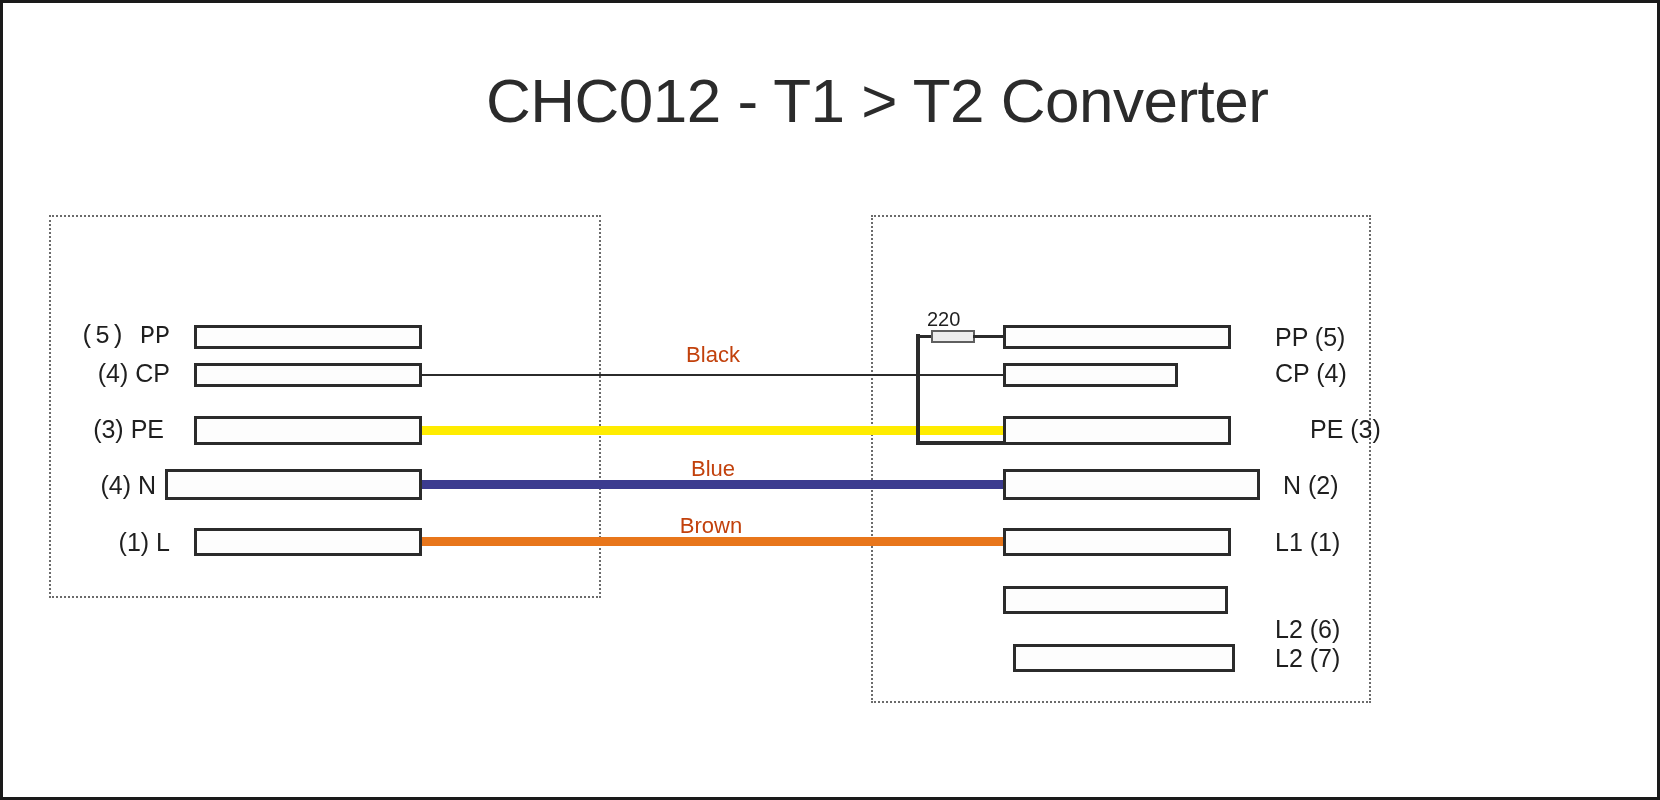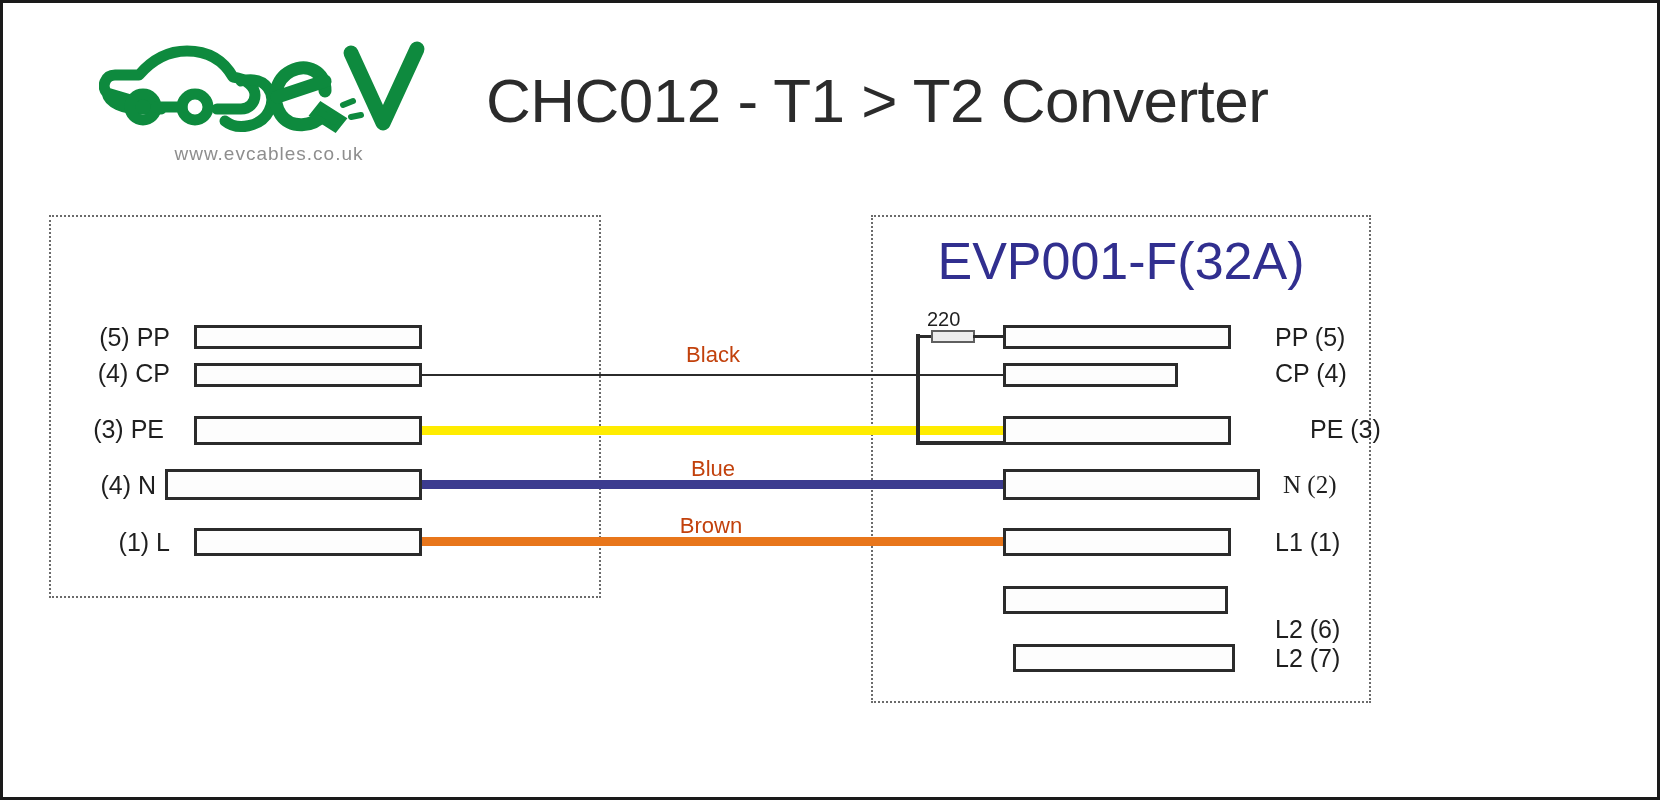--- a/index.html
+++ b/index.html
@@ -113,85 +113,51 @@
     font-size:20px;color:#1f1f1f;
     font-family:"Liberation Sans", sans-serif;
     white-space:nowrap;
   }
 </style>
 </head>
 <body>
 
 <div id="canvas">
 
-  <div id="logo">
-    <svg width="340" height="120" viewBox="0 0 340 120" xmlns="http://www.w3.org/2000/svg">
-      <g fill="none" stroke="#0e8a3e" stroke-width="11" stroke-linecap="round" stroke-linejoin="round">
-
-        <path d="M8 62 C2 56 6 44 16 44 L40 44 C52 30 68 20 88 20 C112 20 126 32 134 46
-                 C148 48 156 56 156 64 C156 72 150 78 142 78 L118 78
-                 M62 78 L42 78 C24 78 10 72 8 62 Z"></path>
-
-        <circle cx="44" cy="76" r="13"></circle>
-        <circle cx="96" cy="76" r="13"></circle>
-        <path d="M57 76 L83 76"></path>
-
-        <path d="M142 50 C168 44 178 64 170 80 C162 96 138 100 126 90"></path>
-      </g>
-
-      <g fill="none" stroke="#0e8a3e" stroke-width="13" stroke-linecap="round">
-        <path d="M226 60 C226 40 208 32 192 40 C176 48 172 70 182 84
-                 C192 98 214 96 224 84"></path>
-        <path d="M178 66 L226 50"></path>
-      </g>
-
-      <g fill="#0e8a3e" stroke="#0e8a3e" stroke-width="6" stroke-linecap="round">
-        <path d="M222 74 L244 88 L236 98 L214 84 Z"></path>
-        <path d="M244 74 L254 70"></path>
-        <path d="M252 86 L262 84"></path>
-      </g>
-
-      <g fill="none" stroke="#0e8a3e" stroke-width="15" stroke-linecap="round" stroke-linejoin="round">
-        <path d="M252 22 L284 92 L318 18"></path>
-      </g>
-    </svg>
-    <div id="logo-url">www.evcables.co.uk</div>
-  </div>
 
   <div id="title">CHC012 - T1 &gt; T2 Converter</div>
 
   <div class="panel" id="panel-left"></div>
   <div class="panel" id="panel-right"></div>
 
-  <div class="panel-title" id="title-right">EVP001-F(32A)</div>
 
   <div class="terminal" style="left:191px;top:322px;width:228px;"></div>
   <div class="terminal" style="left:191px;top:360px;width:228px;"></div>
   <div class="terminal" style="left:191px;top:413px;width:228px;height:29px;"></div>
   <div class="terminal" style="left:162px;top:466px;width:257px;height:31px;"></div>
   <div class="terminal" style="left:191px;top:525px;width:228px;height:28px;"></div>
 
-  <div class="pin-label left" style="left:40px;top:322px;width:127px;">(5) PP</div>
+  <div class="pin-label left" style="left:40px;top:322px;width:127px;font-family:Liberation Mono, monospace;">(5) PP</div>
   <div class="pin-label left" style="left:40px;top:358px;width:127px;">(4) CP</div>
   <div class="pin-label left" style="left:34px;top:414px;width:127px;">(3) PE</div>
   <div class="pin-label left" style="left:40px;top:470px;width:113px;">(4) N</div>
   <div class="pin-label left" style="left:40px;top:527px;width:127px;">(1) L</div>
 
   <div class="terminal" style="left:1000px;top:322px;width:228px;"></div>
   <div class="terminal" style="left:1000px;top:360px;width:175px;"></div>
   <div class="terminal" style="left:1000px;top:413px;width:228px;height:29px;"></div>
   <div class="terminal" style="left:1000px;top:466px;width:257px;height:31px;"></div>
   <div class="terminal" style="left:1000px;top:525px;width:228px;height:28px;"></div>
   <div class="terminal" style="left:1000px;top:583px;width:225px;height:28px;"></div>
   <div class="terminal" style="left:1010px;top:641px;width:222px;height:28px;"></div>
 
   <div class="pin-label right" style="left:1272px;top:322px;width:140px;">PP (5)</div>
   <div class="pin-label right" style="left:1272px;top:358px;width:140px;">CP (4)</div>
   <div class="pin-label right" style="left:1272px;top:414px;width:140px;margin-left:35px;">PE (3)</div>
-  <div class="pin-label right" style="left:1280px;top:470px;width:140px;font-family:Liberation Serif, serif;">N (2)</div>
+  <div class="pin-label right" style="left:1280px;top:470px;width:140px;">N (2)</div>
   <div class="pin-label right" style="left:1272px;top:527px;width:140px;">L1 (1)</div>
   <div class="pin-label right" style="left:1272px;top:614px;width:140px;">L2 (6)</div>
   <div class="pin-label right" style="left:1272px;top:643px;width:140px;">L2 (7)</div>
 
   <div class="wire-thin" style="left:419px;top:371px;width:581px;"></div>
 
   <div class="wire" style="left:419px;top:423px;width:581px;background:#ffec00;"></div>
 
   <div class="wire" style="left:419px;top:477px;width:581px;background:#3b3b8f;"></div>
 

